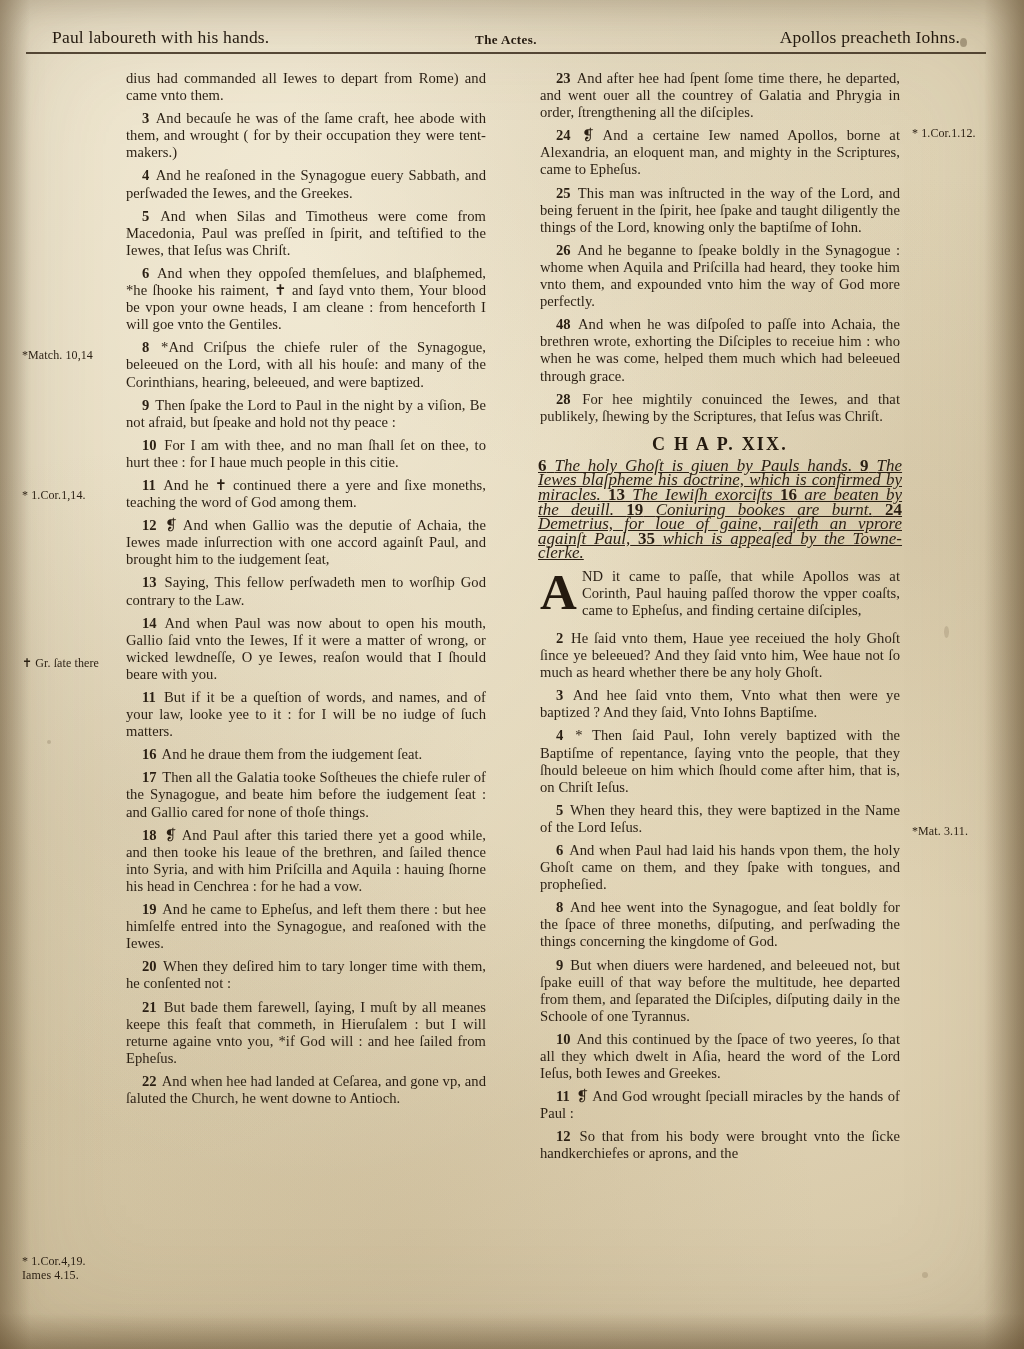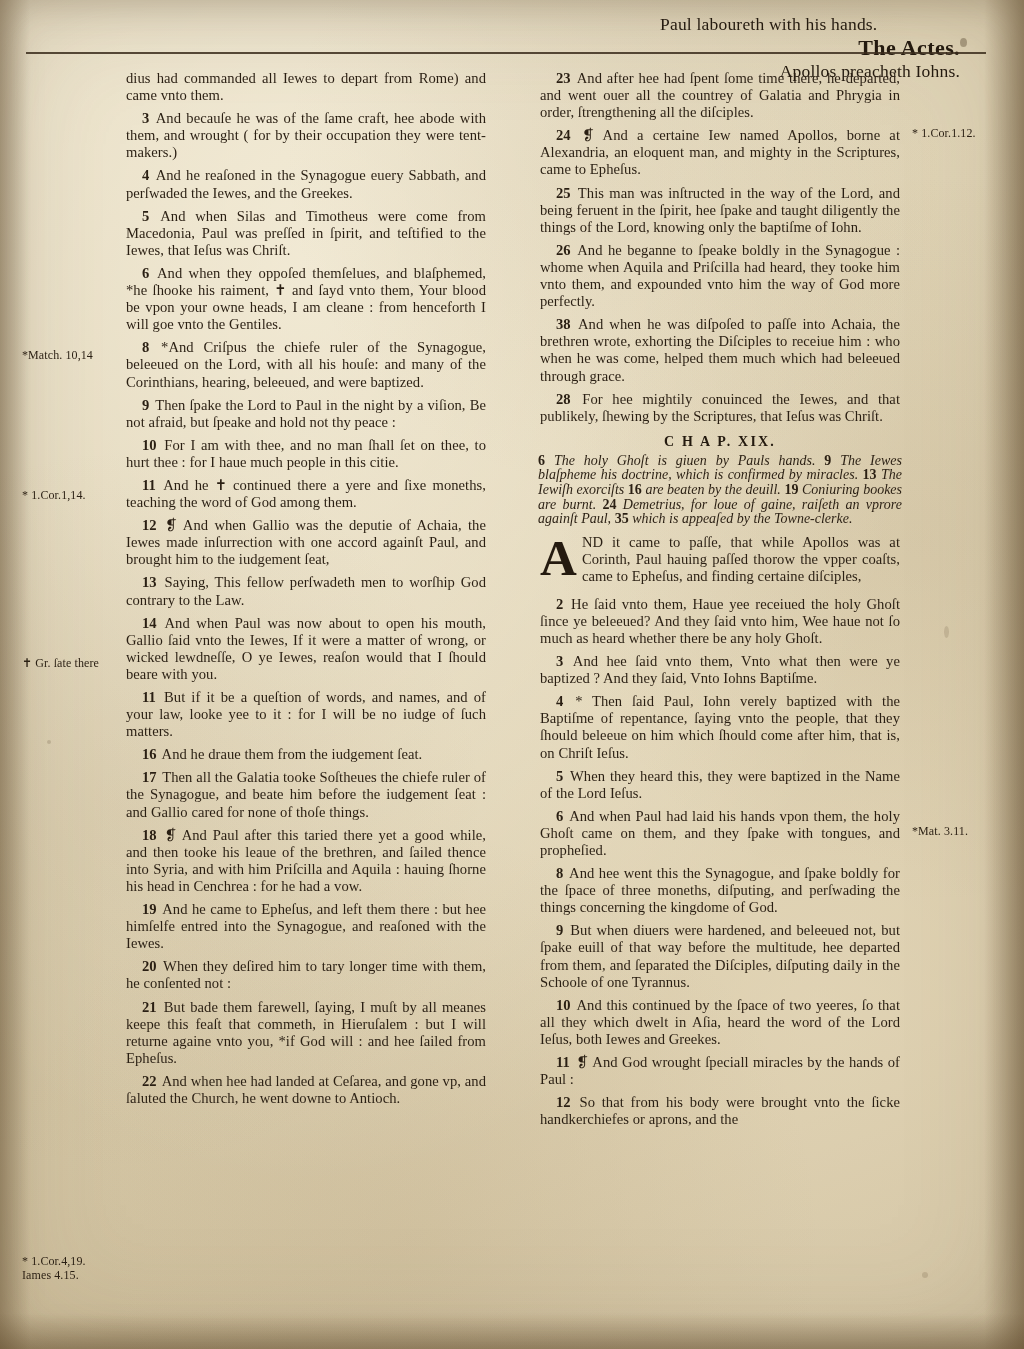--- a/index.html
+++ b/index.html
@@ -58,27 +58,26 @@
   .running-head {
     position: relative;
     height: 34px;
     padding: 0 26px;
     display: flex;
     align-items: flex-end;
     justify-content: space-between;
     font-size: 17.5px;
     color: #241a0f;
     letter-spacing: 0.2px;
-    flex-direction: column;
   }
   .running-head .rh-left { width: 300px; }
   .running-head .rh-center {
     flex: 1;
     text-align: center;
-    font-size: 22px;
+    font-size: 13px;
     font-weight: bold;
     letter-spacing: 0.4px;
   }
   .running-head .rh-right { width: 300px; text-align: right; }
 
   .rule {
     height: 2px;
     background: #3b2d1c;
     margin: 4px 0 0 0;
     opacity: 0.85;
@@ -130,34 +129,35 @@
     color: #2a1f13;
     width: 96px;
     text-align: left;
     letter-spacing: 0.1px;
   }
   .marg-left { left: -92px; }
   .marg-right { right: -104px; width: 104px; }
 
   .chap-head {
     text-align: center;
-    font-size: 14px;
+    font-size: 18px;
     letter-spacing: 2.2px;
     font-weight: bold;
     margin: 9px 0 4px 0;
     color: #241a0f;
   }
   .argument {
-    font-size: 14px;
+    font-size: 17px;
     line-height: 14.6px;
     font-style: italic;
     color: #2a1f13;
     margin: 0 0 7px 0;
     text-align: justify;
     padding: 0 4px;
+    text-decoration: underline;
   }
   .argument .an { font-style: normal; font-weight: bold; }
 
   .dropcap-block {
     position: relative;
     min-height: 56px;
   }
   .dropcap {
     float: left;
     font-size: 51px;
@@ -246,31 +246,31 @@
           <p class="v indent"><span class="num">22</span> <span>And when hee had landed at Ceſarea, and gone vp, and ſaluted the Church, he went downe to Antioch.</span></p>
         </div>
 
       <div class="col col-right" id="col-right">
       <div class="marginal marg-right" style="top: 62px; white-space: pre-line;">* 1.Cor.1.12.</div>
           <div class="marginal marg-right" style="top: 760px; white-space: pre-line;">*Mat. 3.11.</div>
           <p class="v indent"><span class="num">23</span> <span>And after hee had ſpent ſome time there, he departed, and went ouer all the countrey of Galatia and Phrygia in order, ſtrengthening all the diſciples.</span></p>
           <p class="v indent"><span class="num">24</span> <span>❡ And a certaine Iew named Apollos, borne at Alexandria, an eloquent man, and mighty in the Scriptures, came to Epheſus.</span></p>
           <p class="v indent"><span class="num">25</span> <span>This man was inſtructed in the way of the Lord, and being feruent in the ſpirit, hee ſpake and taught diligently the things of the Lord, knowing only the baptiſme of Iohn.</span></p>
           <p class="v indent"><span class="num">26</span> <span>And he beganne to ſpeake boldly in the Synagogue : whome when Aquila and Priſcilla had heard, they tooke him vnto them, and expounded vnto him the way of God more perfectly.</span></p>
-          <p class="v indent"><span class="num">38</span> <span>And when he was diſpoſed to paſſe into Achaia, the brethren wrote, exhorting the Diſciples to receiue him : who when he was come, helped them much which had beleeued through grace.</span></p>
+          <p class="v indent"><span class="num">48</span> <span>And when he was diſpoſed to paſſe into Achaia, the brethren wrote, exhorting the Diſciples to receiue him : who when he was come, helped them much which had beleeued through grace.</span></p>
           <p class="v indent"><span class="num">28</span> <span>For hee mightily conuinced the Iewes, and that publikely, ſhewing by the Scriptures, that Ieſus was Chriſt.</span></p>
           <div class="chap-head">C H A P.   XIX.</div>
           <div class="argument"><span class="an">6</span> <span>The holy Ghoſt is giuen by Pauls hands.</span>  <span class="an">9</span> <span>The Iewes blaſpheme his doctrine, which is confirmed by miracles.</span>  <span class="an">13</span> <span>The Iewiſh exorciſts</span>  <span class="an">16</span> <span>are beaten by the deuill.</span>  <span class="an">19</span> <span>Coniuring bookes are burnt.</span>  <span class="an">24</span> <span>Demetrius, for loue of gaine, raiſeth an vprore againſt Paul,</span>  <span class="an">35</span> <span>which is appeaſed by the Towne-clerke.</span>  </div>
           <p class="v dropcap-block"><span class="dropcap">A</span><span>ND it came to paſſe, that while Apollos was at Corinth, Paul hauing paſſed thorow the vpper coaſts, came to Epheſus, and finding certaine diſciples,</span></p>
           <p class="v indent"><span class="num">2</span> <span>He ſaid vnto them, Haue yee receiued the holy Ghoſt ſince ye beleeued? And they ſaid vnto him, Wee haue not ſo much as heard whether there be any holy Ghoſt.</span></p>
           <p class="v indent"><span class="num">3</span> <span>And hee ſaid vnto them, Vnto what then were ye baptized ? And they ſaid, Vnto Iohns Baptiſme.</span></p>
           <p class="v indent"><span class="num">4</span> <span>* Then ſaid Paul, Iohn verely baptized with the Baptiſme of repentance, ſaying vnto the people, that they ſhould beleeue on him which ſhould come after him, that is, on Chriſt Ieſus.</span></p>
           <p class="v indent"><span class="num">5</span> <span>When they heard this, they were baptized in the Name of the Lord Ieſus.</span></p>
           <p class="v indent"><span class="num">6</span> <span>And when Paul had laid his hands vpon them, the holy Ghoſt came on them, and they ſpake with tongues, and propheſied.</span></p>
-          <p class="v indent"><span class="num">8</span> <span>And hee went this the Synagogue, and ſpake boldly for the ſpace of three moneths, diſputing, and perſwading the things concerning the kingdome of God.</span></p>
+          <p class="v indent"><span class="num">8</span> <span>And hee went into the Synagogue, and ſeat boldly for the ſpace of three moneths, diſputing, and perſwading the things concerning the kingdome of God.</span></p>
           <p class="v indent"><span class="num">9</span> <span>But when diuers were hardened, and beleeued not, but ſpake euill of that way before the multitude, hee departed from them, and ſeparated the Diſciples, diſputing daily in the Schoole of one Tyrannus.</span></p>
           <p class="v indent"><span class="num">10</span> <span>And this continued by the ſpace of two yeeres, ſo that all they which dwelt in Aſia, heard the word of the Lord Ieſus, both Iewes and Greekes.</span></p>
           <p class="v indent"><span class="num">11</span> <span>❡ And God wrought ſpeciall miracles by the hands of Paul :</span></p>
           <p class="v indent"><span class="num">12</span> <span>So that from his body were brought vnto the ſicke handkerchiefes or aprons, and the</span></p>
         </div>
 
     </div>
   </div>
 
   <div class="edge-dark-left"></div>

